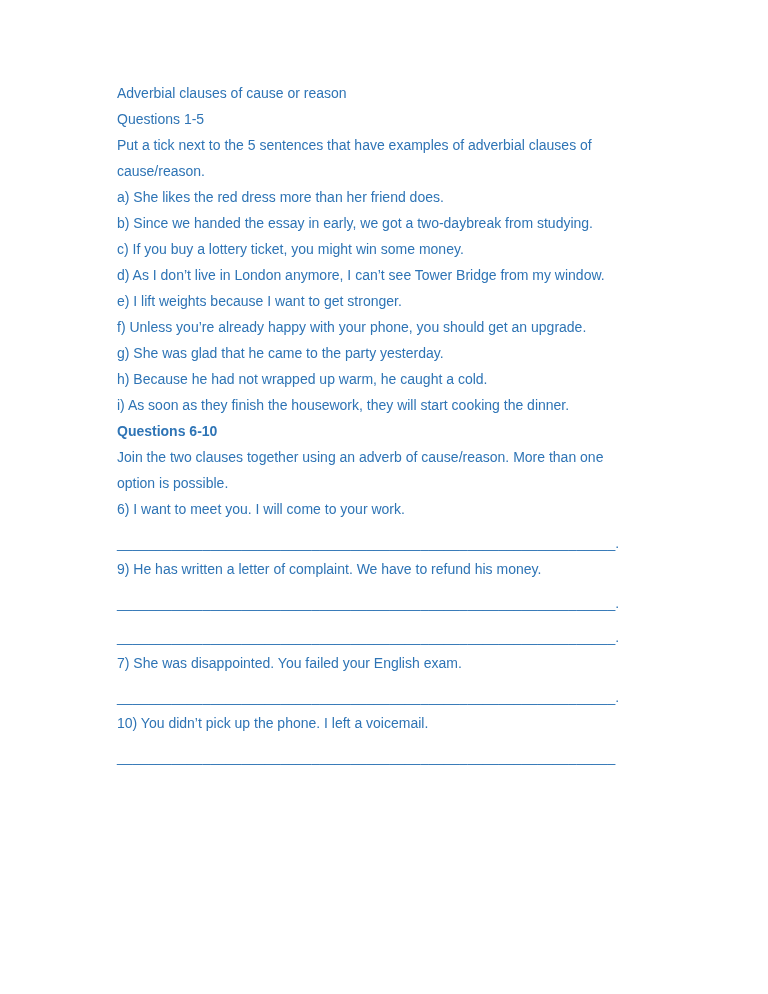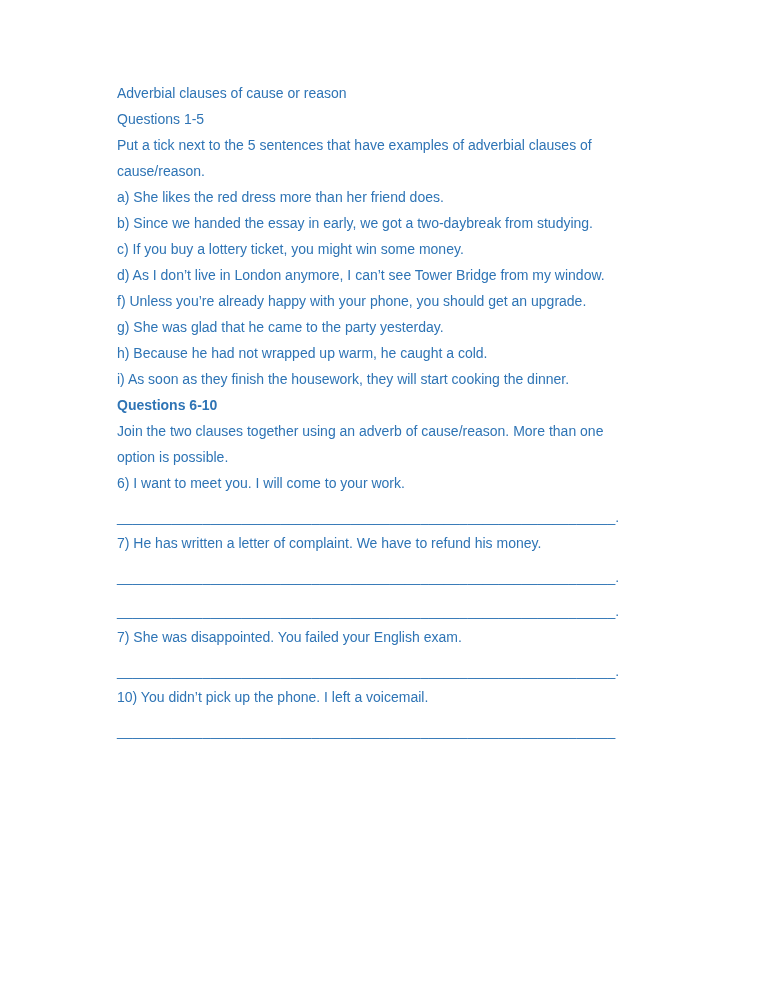--- a/index.html
+++ b/index.html
@@ -44,35 +44,36 @@
 
     <p class="line">Adverbial clauses of cause or reason</p>
 
     <p class="line">Questions 1-5</p>
     <p class="line">Put a tick next to the 5 sentences that have examples of adverbial clauses of cause/reason.</p>
 
     <p class="line">a) She likes the red dress more than her friend does.</p>
     <p class="line">b) Since we handed the essay in early, we got a two-daybreak from studying.</p>
     <p class="line">c) If you buy a lottery ticket, you might win some money.</p>
     <p class="line">d) As I don’t live in London anymore, I can’t see Tower Bridge from my window.</p>
+    <p class="line">e) I lift weights because I want to get stronger.</p>
     <p class="line">f) Unless you’re already happy with your phone, you should get an upgrade.</p>
     <p class="line">g) She was glad that he came to the party yesterday.</p>
     <p class="line">h) Because he had not wrapped up warm, he caught a cold.</p>
     <p class="line">i) As soon as they finish the housework, they will start cooking the dinner.</p>
 
     <p class="line heading2">Questions 6-10</p>
     <p class="line">Join the two clauses together using an adverb of cause/reason. More than one option is possible.</p>
 
     <div class="question">
       <p class="line">6) I want to meet you. I will come to your work.</p>
       <p class="line blank">________________________________________________________________.</p>
     </div>
 
     <div class="question">
-      <p class="line">7) He has written a letter of complaint. We have to refund his money.</p>
+      <p class="line">9) He has written a letter of complaint. We have to refund his money.</p>
       <p class="line blank">________________________________________________________________.</p>
     </div>
 
     <div class="question">
       <p class="line blank">________________________________________________________________.</p>
     </div>
 
     <div class="question">
       <p class="line">7) She was disappointed. You failed your English exam.</p>
       <p class="line blank">________________________________________________________________.</p>

